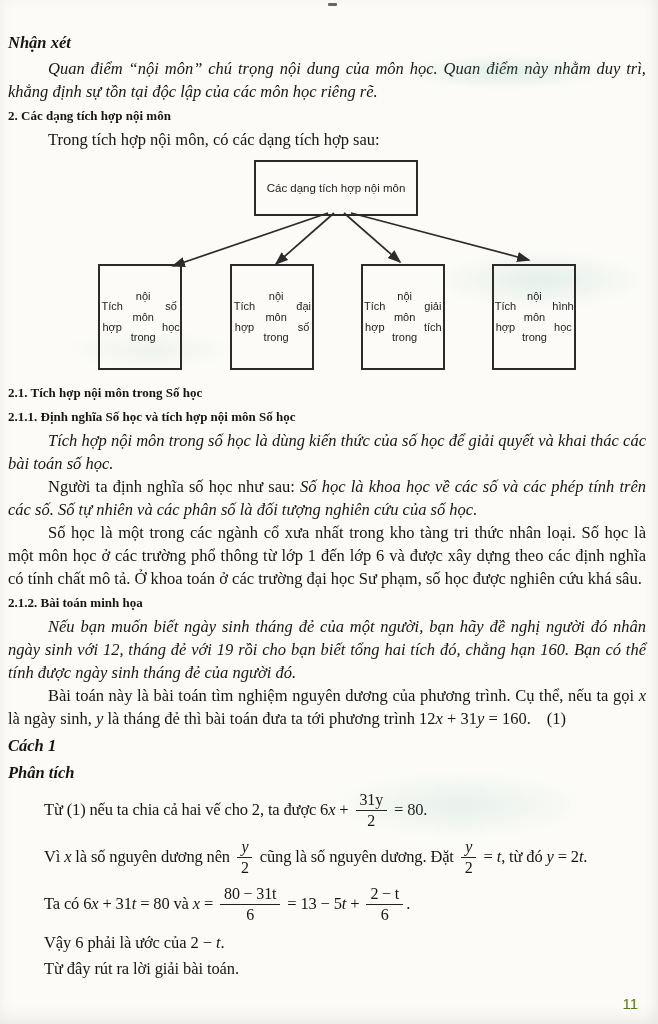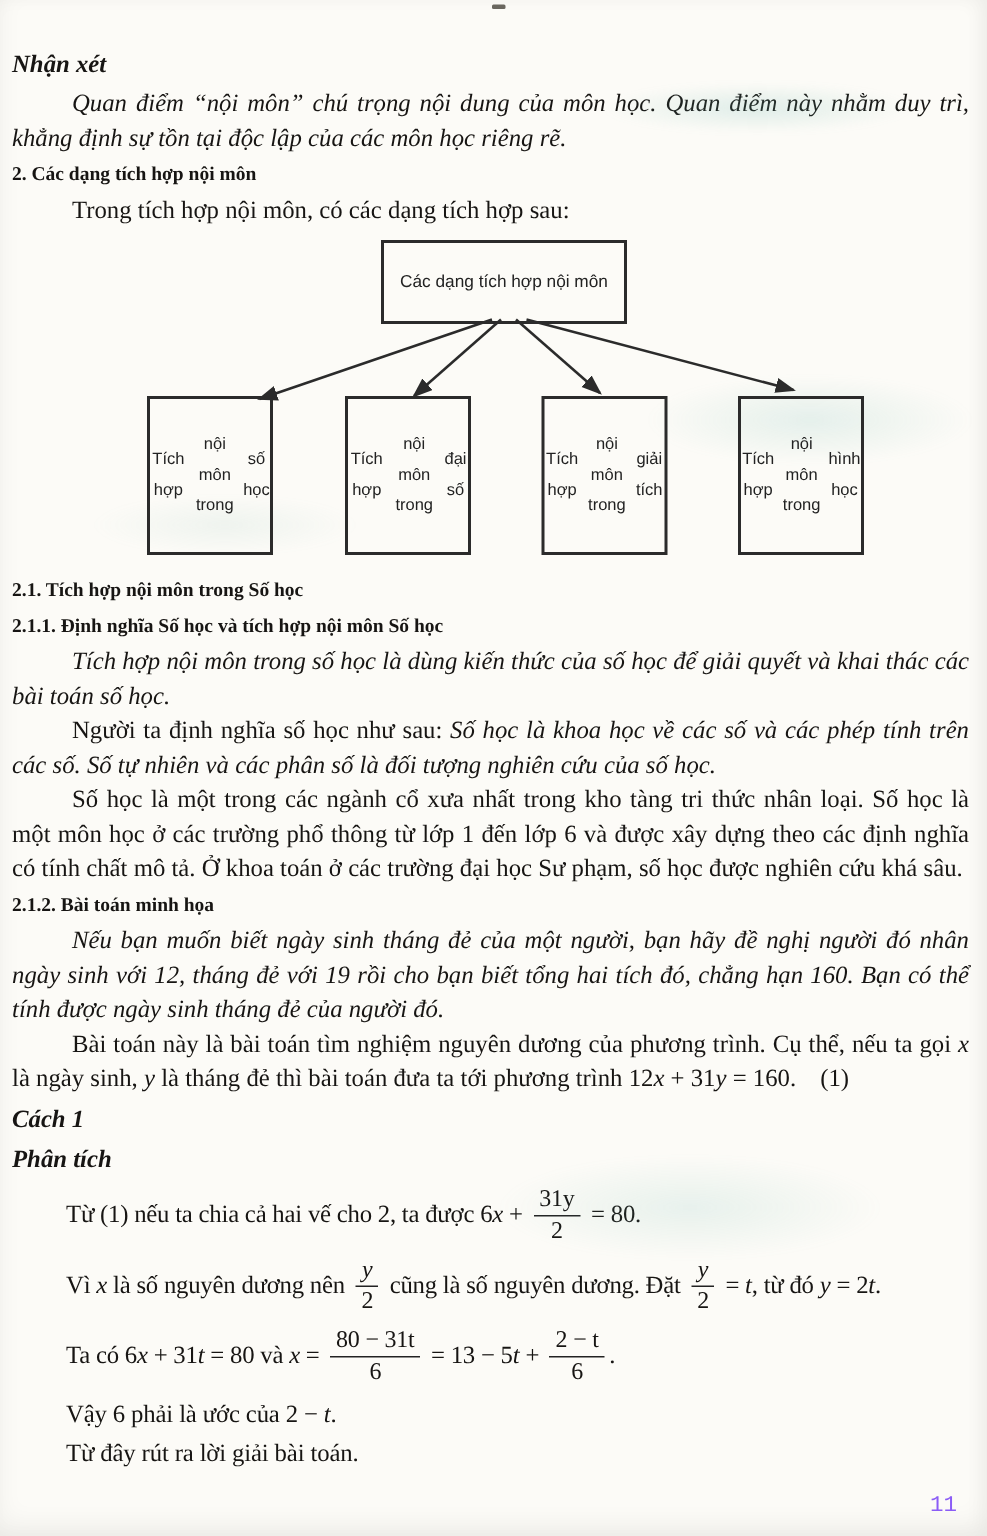--- a/index.html
+++ b/index.html
@@ -44,21 +44,21 @@
     border:2px solid #2b2b2b;display:flex;flex-direction:row;
     align-items:center;justify-content:center;
     font-family:"Liberation Sans", sans-serif;font-size:11px;color:#222;
     text-align:center;line-height:1.9;
   }
   .c0{left:90px;} .c1{left:222px;} .c2{left:353px;} .c3{left:484px;}
   .arrows{position:absolute;left:0;top:0;width:658px;height:214px;}
   
   .page-number{
     position:absolute;right:20px;bottom:12px;
-    font-size:15px;color:#8b5cf6;font-family:Liberation Mono, monospace;margin-top:24px;
+    font-size:15px;color:#4d7c0f;font-family:Liberation Sans, sans-serif;margin-top:24px;
   }
   .top-mark{position:absolute;left:328px;top:3px;width:9px;height:3px;background:#6a675f;border-radius:1px;}
   .bleed{position:absolute;pointer-events:none;filter:blur(2px);}
   .b1{left:400px;top:55px;width:210px;height:34px;background:radial-gradient(ellipse, rgba(110,185,175,.20), transparent 70%);}
   .b2{left:430px;top:250px;width:220px;height:60px;background:radial-gradient(ellipse, rgba(110,185,175,.16), transparent 70%);}
   .b3{left:330px;top:770px;width:260px;height:70px;background:radial-gradient(ellipse, rgba(110,185,175,.14), transparent 70%);}
   .b4{left:60px;top:330px;width:180px;height:40px;background:radial-gradient(ellipse, rgba(120,180,170,.10), transparent 70%);}
 </style>
 </head>
 <body>

